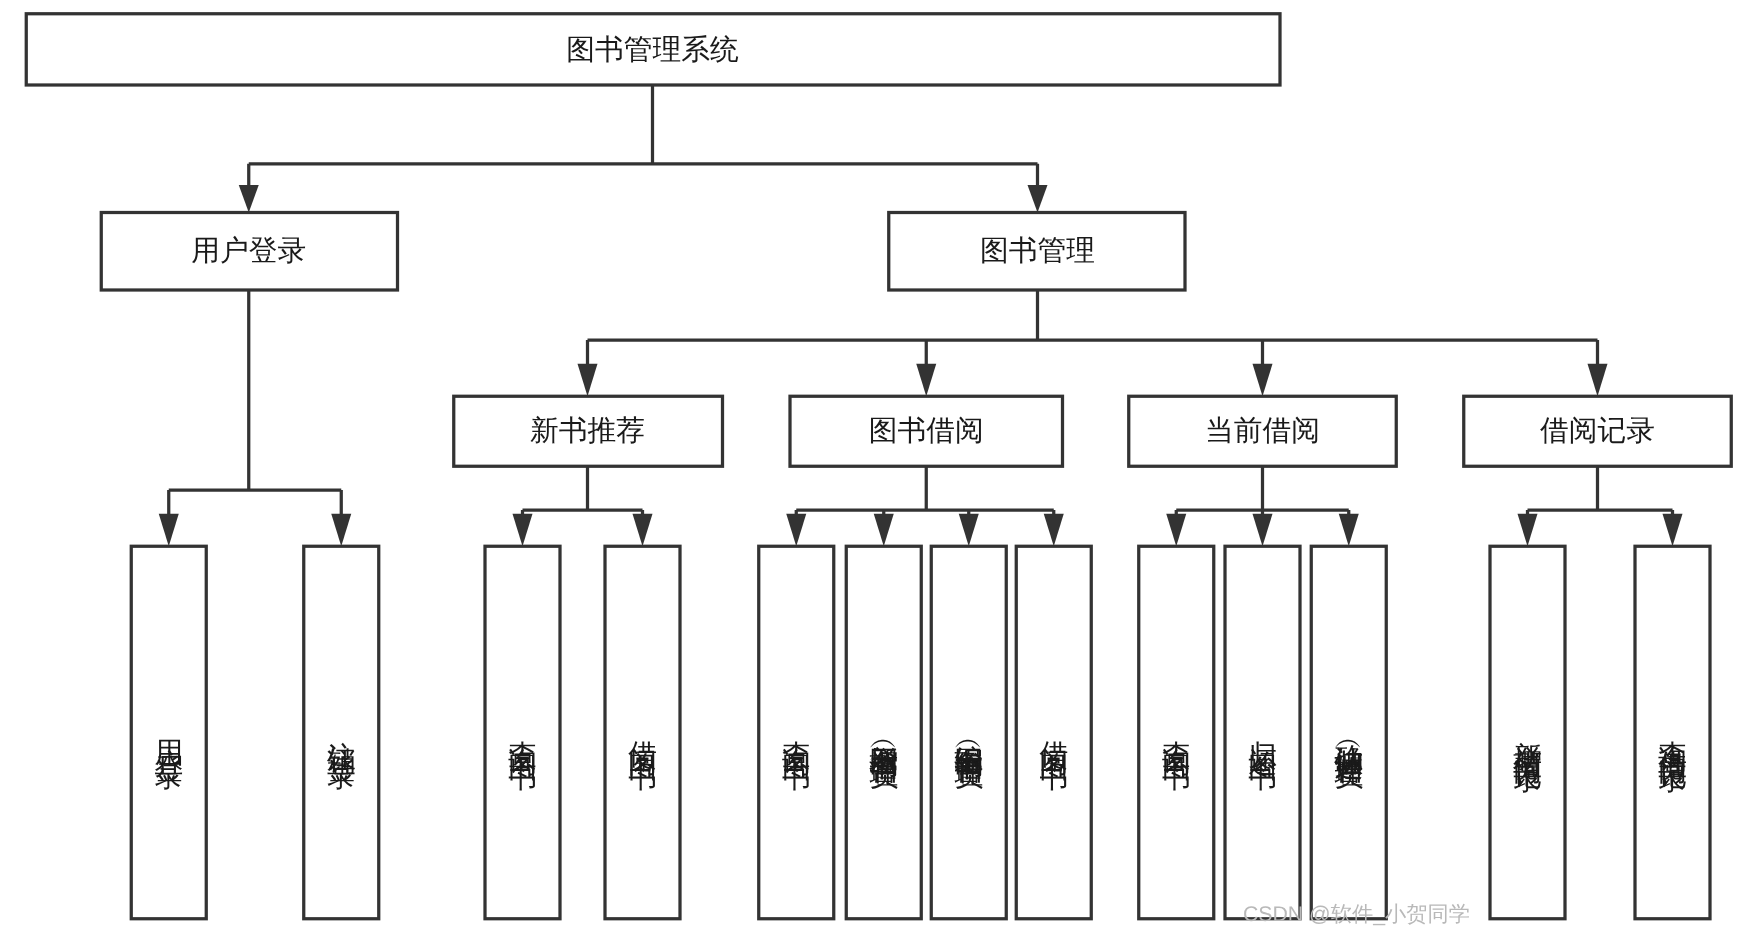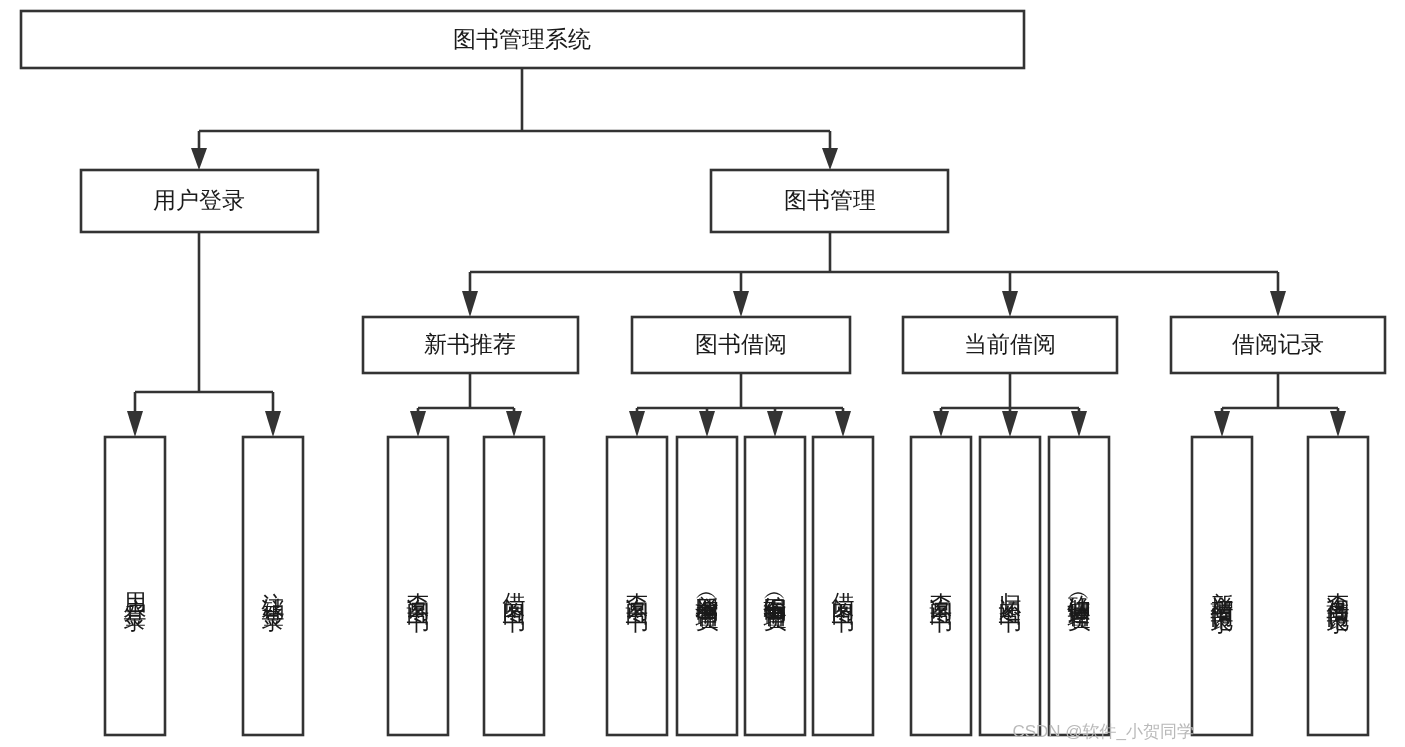--- a/index.html
+++ b/index.html
@@ -1,21 +1,21 @@
 <!DOCTYPE html>
 <html><head>
 <meta charset="utf-8">
 <style>
   html,body{margin:0;padding:0;background:#ffffff;}
   body{
     width:1405px;height:747px;
     font-family:"Liberation Sans","DejaVu Sans",sans-serif;
     overflow:hidden;
   }
-  #diagram-root{position:relative;width:1184px;height:747px;background:#fff;padding-left:18px;}
+  #diagram-root{position:relative;width:1184px;height:747px;background:#fff;}
   svg#tree{position:absolute;left:0;top:0;width:1405px;height:747px;}
   .node-box{fill:#ffffff;stroke:#333333;stroke-width:2.6;}
   .node-label{
     fill:#1a1a1a;
     font-family:"Liberation Sans","DejaVu Sans",sans-serif;
     text-anchor:middle;
     dominant-baseline:middle;
   }
   .node-label.horiz{font-size:23px;}
   .vert-label{

